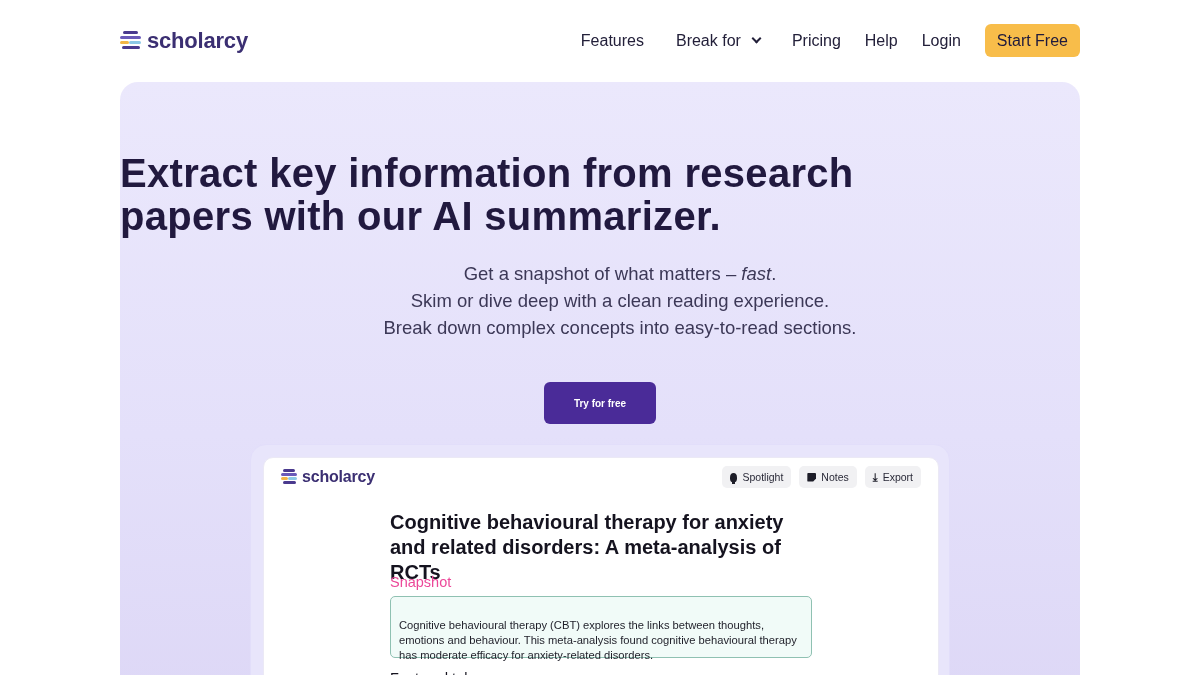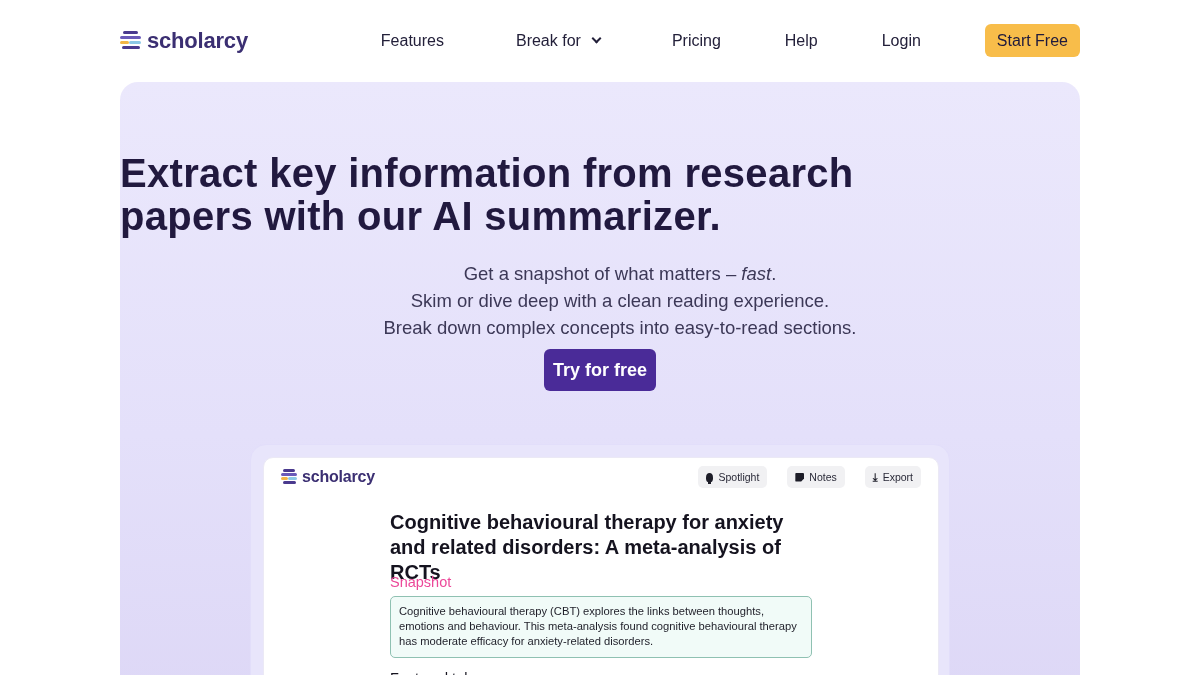--- a/index.html
+++ b/index.html
@@ -6,59 +6,59 @@
   html, body { width: 1200px; height: 675px; overflow: hidden; background: #ffffff; }
   body { font-family: "DejaVu Sans", sans-serif; color: #1f1a3d; position: relative; }
 
   
   .header { position: absolute; left: 0; top: 0; width: 1200px; height: 80px; }
   .logo { position: absolute; left: 120px; top: 28px; display: flex; align-items: center; gap: 5px; }
   .logo-mark { width: 22px; height: 20px; position: relative; }
   .logo-mark span { position: absolute; height: 3px; border-radius: 2px; }
   .logo-text { font-family: "Liberation Sans", sans-serif; font-weight: 700; font-size: 22px; color: #3b2f72; letter-spacing: -0.2px; }
 
-  .nav { position: absolute; right: 120px; top: 24px; display: flex; align-items: center; height: 33px; gap: 40px; }
+  .nav { position: absolute; right: 120px; top: 24px; display: flex; align-items: center; height: 33px; }
   .nav-link { font-family: "Liberation Sans", sans-serif; font-size: 16px; color: #23203a; margin-left: 24px; cursor: pointer; display: flex; align-items: center; }
   .nav-link.first { margin-left: 0; }
   .nav-link.uses { margin-left: 32px; }
   .nav-link.pricing { margin-left: 32px; }
   .chev { display: inline-block; width: 7px; height: 7px; border-right: 2px solid #23203a; border-bottom: 2px solid #23203a; transform: rotate(45deg); margin-left: 12px; margin-top: -5px; }
   .start-btn { margin-left: 24px; background: #f8bd4a; color: #1f1a3d; font-family: "Liberation Sans", sans-serif; font-size: 16px; font-weight: 500; height: 33px; padding: 4px 12px; border-radius: 6px; display: flex; align-items: center; cursor: pointer; }
 
   
   .hero { position: absolute; left: 120px; top: 82px; width: 960px; height: 640px; border-radius: 18px;
           background: linear-gradient(180deg, #ebe8fc 0%, #e4e0fa 55%, #ddd7f6 100%); }
   .hero-title { position: absolute; left: 0; top: 70px; width: 960px; 
                 font-family: "Liberation Sans", sans-serif; font-weight: 700; font-size: 40px; line-height: 43px; color: #21193f; letter-spacing: 0.3px; }
   .hero-sub { position: absolute; left: 0; top: 178px; width: 960px; text-align: center;
               font-family: "Liberation Sans", sans-serif; font-size: 18.5px; line-height: 27px; color: #3c3857; padding-left: 40px; }
   .hero-sub em { font-style: italic; }
-  .try-btn { position: absolute; left: 424px; top: 267px; width: 112px; height: 42px; border-radius: 6px; background: #4a2b98;
-             color: #ffffff; font-family: "Liberation Sans", sans-serif; font-weight: 700; font-size: 18px; display: flex; align-items: center; justify-content: center; cursor: pointer; }
+  .try-btn { position: absolute; left: 424px; top: 300px; width: 112px; height: 42px; border-radius: 6px; background: #4a2b98;
+             color: #ffffff; font-family: "Liberation Sans", sans-serif; font-weight: 700; font-size: 10px; display: flex; align-items: center; justify-content: center; cursor: pointer; }
 
   
   .mock-frame { position: absolute; left: 130px; top: 362px; width: 700px; height: 320px; border-radius: 16px; background: #e8e5fb; border: 1px solid #e2defa; }
   .mock-card { position: absolute; left: 12px; top: 12px; width: 676px; height: 320px; border-radius: 10px; background: #ffffff; border: 1px solid #ebe9f5; }
   .mock-logo { position: absolute; left: 17px; top: 10px; display: flex; align-items: center; gap: 4px; }
   .mock-logo .logo-mark { width: 17px; height: 16px; }
   .mock-logo .logo-text { font-size: 16px; }
-  .mock-tools { position: absolute; right: 17px; top: 8px; display: flex; gap: 20px; }
+  .mock-tools { position: absolute; right: 17px; top: 8px; display: flex; gap: 8px; }
   .tool { height: 22px; padding: 0 8px; background: #f1f1f3; border-radius: 5px; display: flex; align-items: center; gap: 5px;
           font-family: "Liberation Sans", sans-serif; font-size: 10.5px; color: #2a2a38; cursor: pointer; }
   .tool .ic { display: inline-block; }
   .bulb { width: 7px; height: 9px; background: #1d1d28; border-radius: 50% 50% 40% 40%; position: relative; }
   .bulb::after { content: ""; position: absolute; left: 2px; bottom: -2px; width: 3px; height: 2px; background: #1d1d28; }
   .note { width: 9px; height: 9px; background: #1d1d28; border-radius: 1px; clip-path: polygon(0 0,100% 0,100% 65%,65% 100%,0 100%); }
   .dl { font-size: 11px; line-height: 1; font-weight: 700; color: #1d1d28; }
 
   .paper-title { position: absolute; left: 126px; top: 52px; width: 430px; font-family: "Liberation Sans", sans-serif; font-weight: 700;
                  font-size: 20px; line-height: 25px; color: #15131f; }
   .section-label { position: absolute; left: 126px; top: 116px; font-family: "Liberation Sans", sans-serif; font-size: 14.5px; font-weight: 500; color: #ec4899; }
   .snapshot { position: absolute; left: 126px; top: 138px; width: 422px; height: 62px; border: 1px solid #8fc1b2; background: #f1fbf8; border-radius: 5px;
-              padding: 7px 8px; font-family: "Liberation Sans", sans-serif; font-size: 11.2px; line-height: 15px; color: #1e1e28; }
+              padding: 21px 8px; font-family: "Liberation Sans", sans-serif; font-size: 11.2px; line-height: 15px; color: #1e1e28; }
   .next-label { position: absolute; left: 126px; top: 212px; font-family: "Liberation Sans", sans-serif; font-size: 14.5px; font-weight: 500; color: #15131f; }
 </style>
 </head>
 <body>
 
 <div class="header">
   <div class="logo">
     <div class="logo-mark">
       <span style="left:3px;top:0;width:15px;background:#4a3a8e;"></span>
       <span style="left:0;top:5px;width:21px;background:#6a5ab8;"></span>

